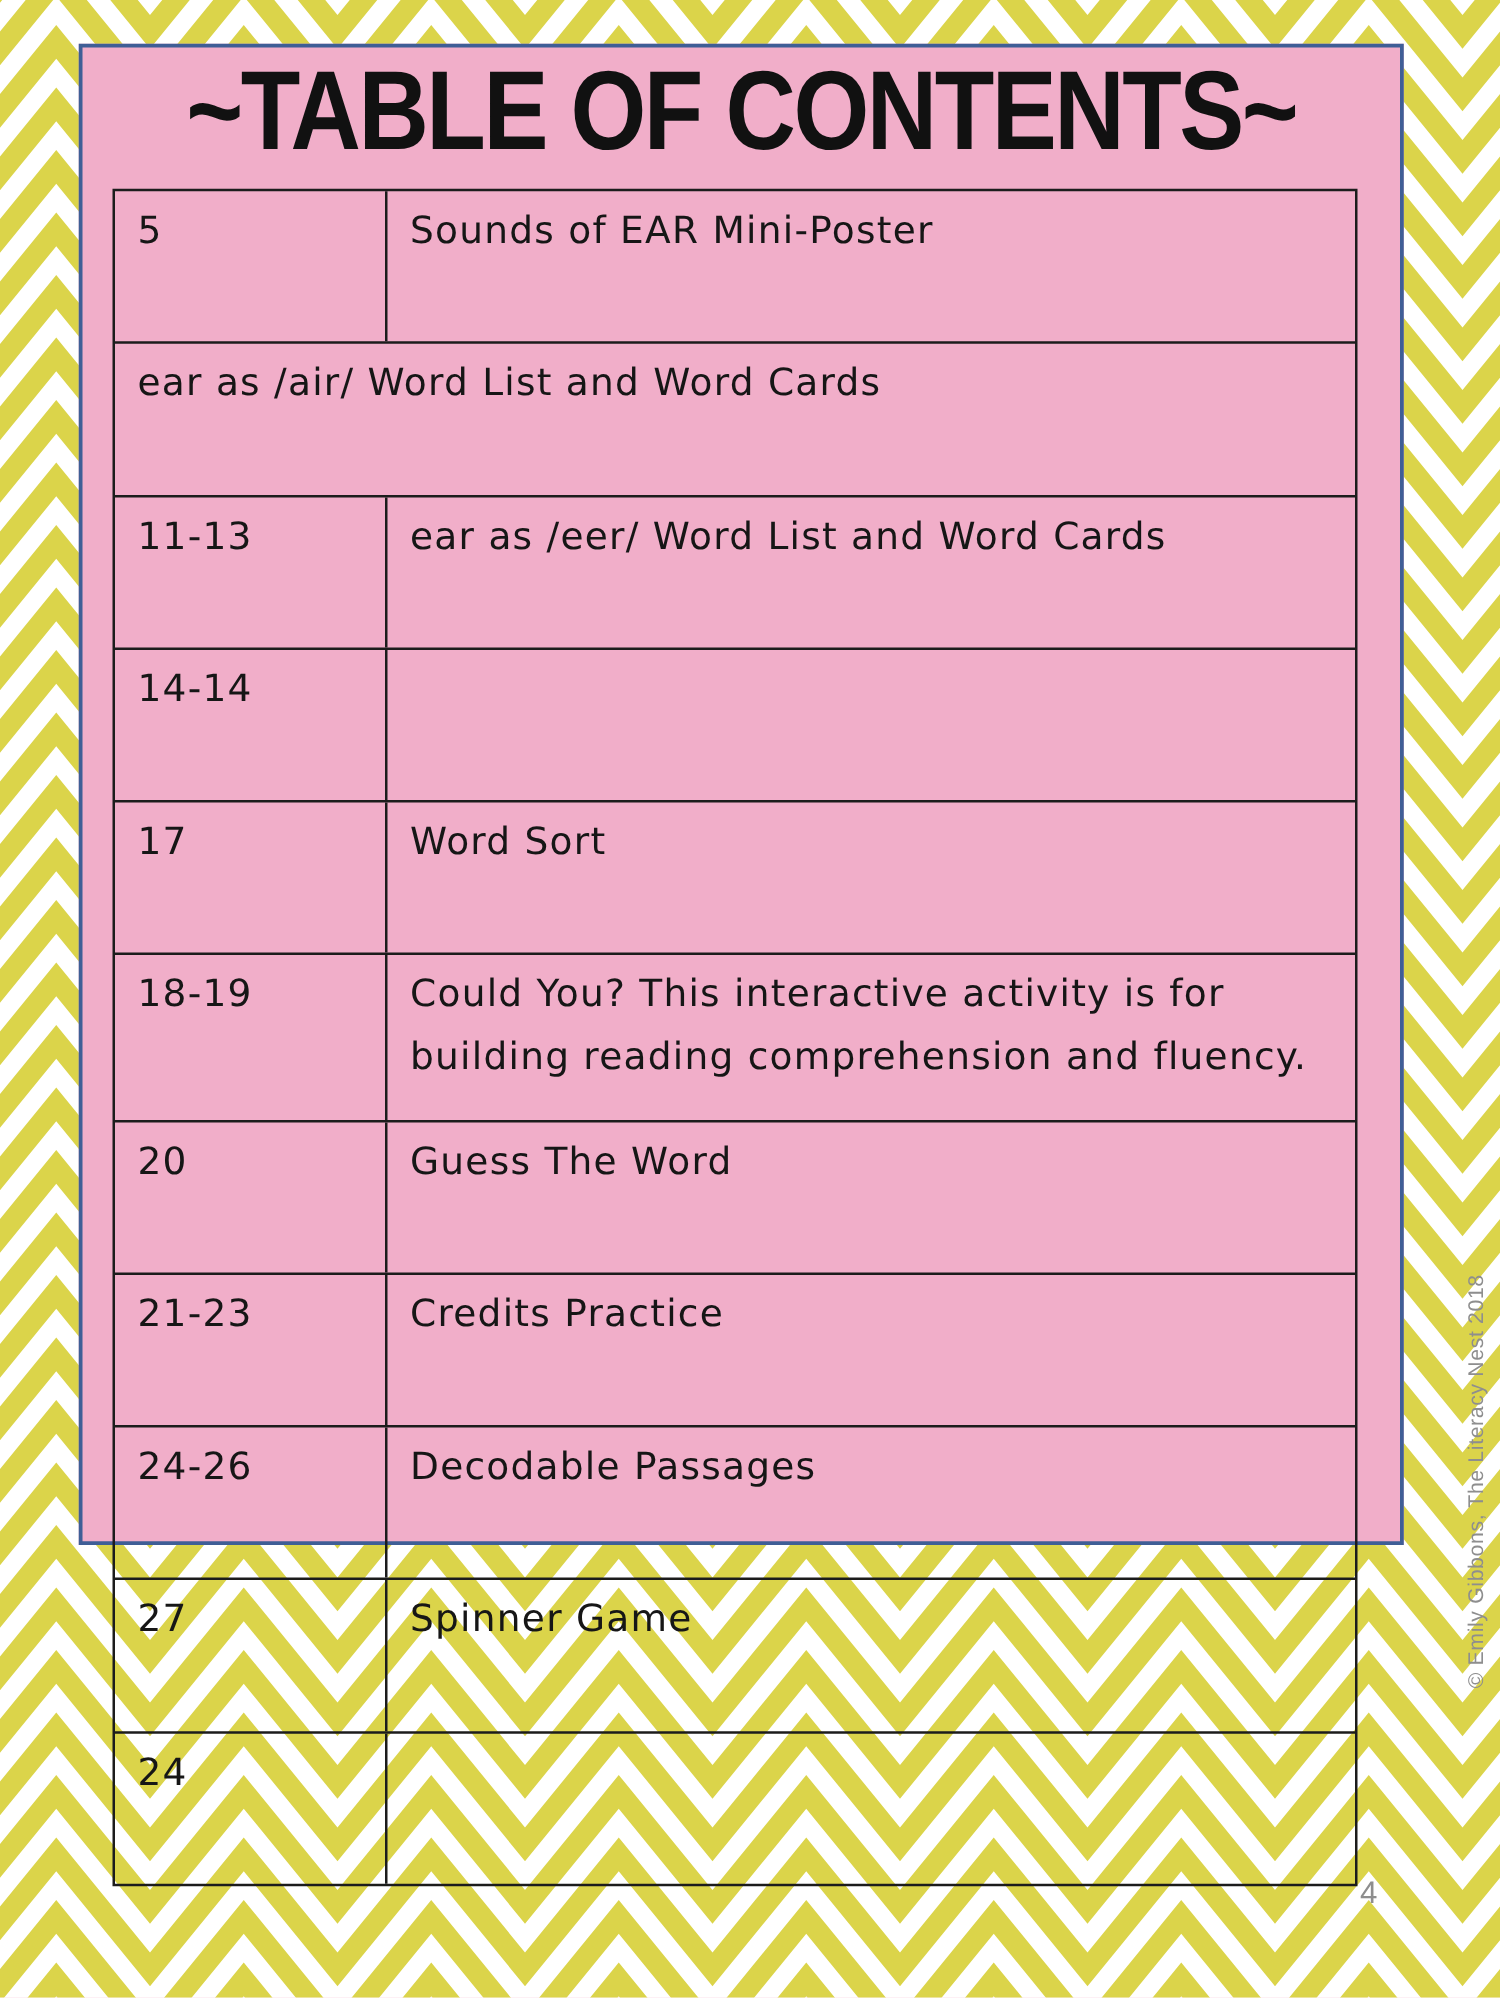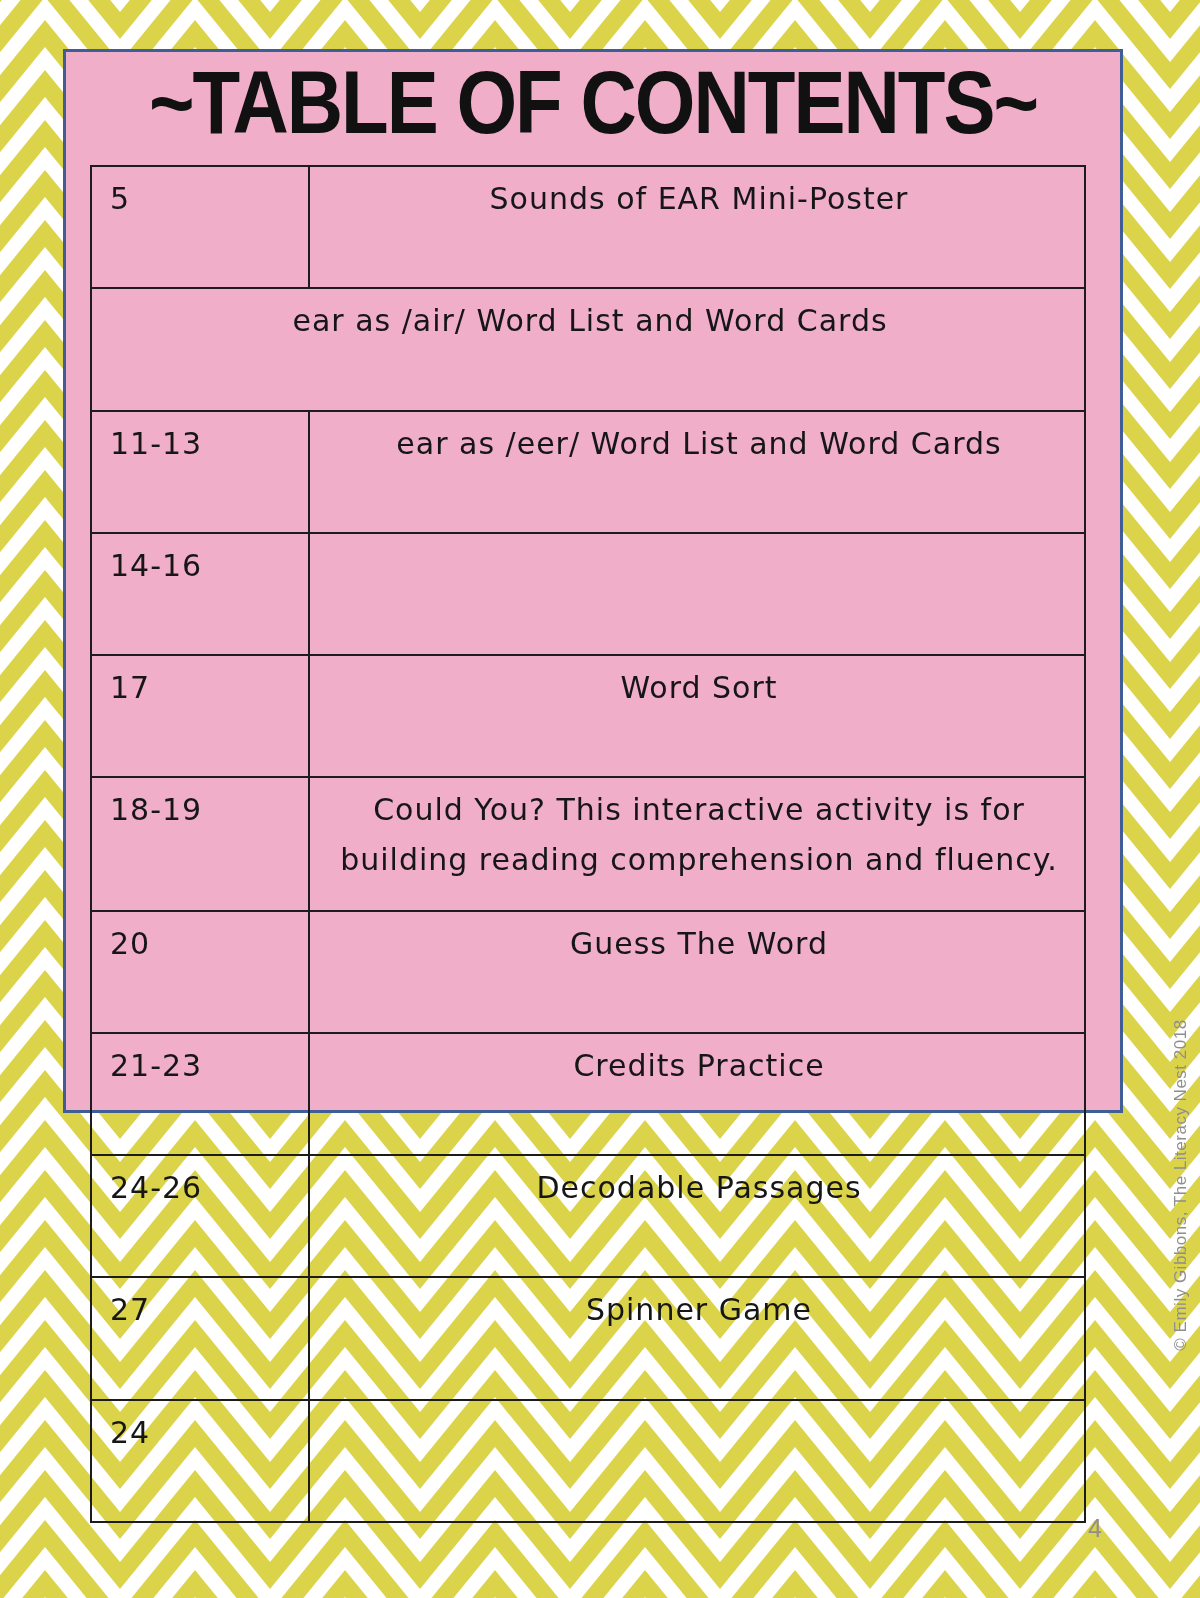--- a/index.html
+++ b/index.html
@@ -6,22 +6,22 @@
   .stage{
     position:relative;
     width:1200px;height:1598px;
     overflow:hidden;
     font-family:"DejaVu Sans",sans-serif;
   }
   .chevron-svg{position:absolute;left:0;top:0;display:block;}
 
   .panel{
     position:absolute;
-    left:63px;top:49px;
-    width:1060px;height:1064px;
+    left:63px;top:35px;
+    width:1060px;height:1201px;
     box-sizing:border-box;
     background:var(--pink,#f1aec9);
     border:3px solid var(--panel-border,#3f5e96);
   }
 
   .title{
     position:absolute;left:0;right:0;top:-6px;height:112px;
     margin:0;
     display:flex;align-items:center;justify-content:center;
     font-family:"Liberation Sans",sans-serif;
@@ -53,21 +53,21 @@
     font-size:30px;
     line-height:50px;
     letter-spacing:1px;
     color:#161616;
     padding:7px 18px 0 18px;
   }
   .cell.pages{
     width:218px;flex:none;
     border-right:2px solid var(--line,#1c1c1c);
   }
-  .cell.desc{flex:1;padding-right:14px;text-align:center;}
+  .cell.desc{flex:1;padding-right:14px;}
 
   .pagenum{
     position:absolute;
     right:18px;top:1462px;
     font-family:"Liberation Sans",sans-serif;
     font-size:25px;
     color:var(--muted,#8e8e8e);
   }
 
   .copyright{
@@ -102,21 +102,21 @@
           <div class="cell desc">Sounds of EAR Mini-Poster</div>
         </div>
         <div class="row">
           <div class="cell desc">ear as /air/ Word List and Word Cards</div>
         </div>
         <div class="row">
           <div class="cell pages">11-13</div>
           <div class="cell desc">ear as /eer/ Word List and Word Cards</div>
         </div>
         <div class="row">
-          <div class="cell pages">14-16</div>
+          <div class="cell pages">14-14</div>
         </div>
         <div class="row">
           <div class="cell pages">17</div>
           <div class="cell desc">Word Sort</div>
         </div>
         <div class="row tall">
           <div class="cell pages">18-19</div>
           <div class="cell desc">Could You? This interactive activity is for building reading comprehension and fluency.</div>
         </div>
         <div class="row">

